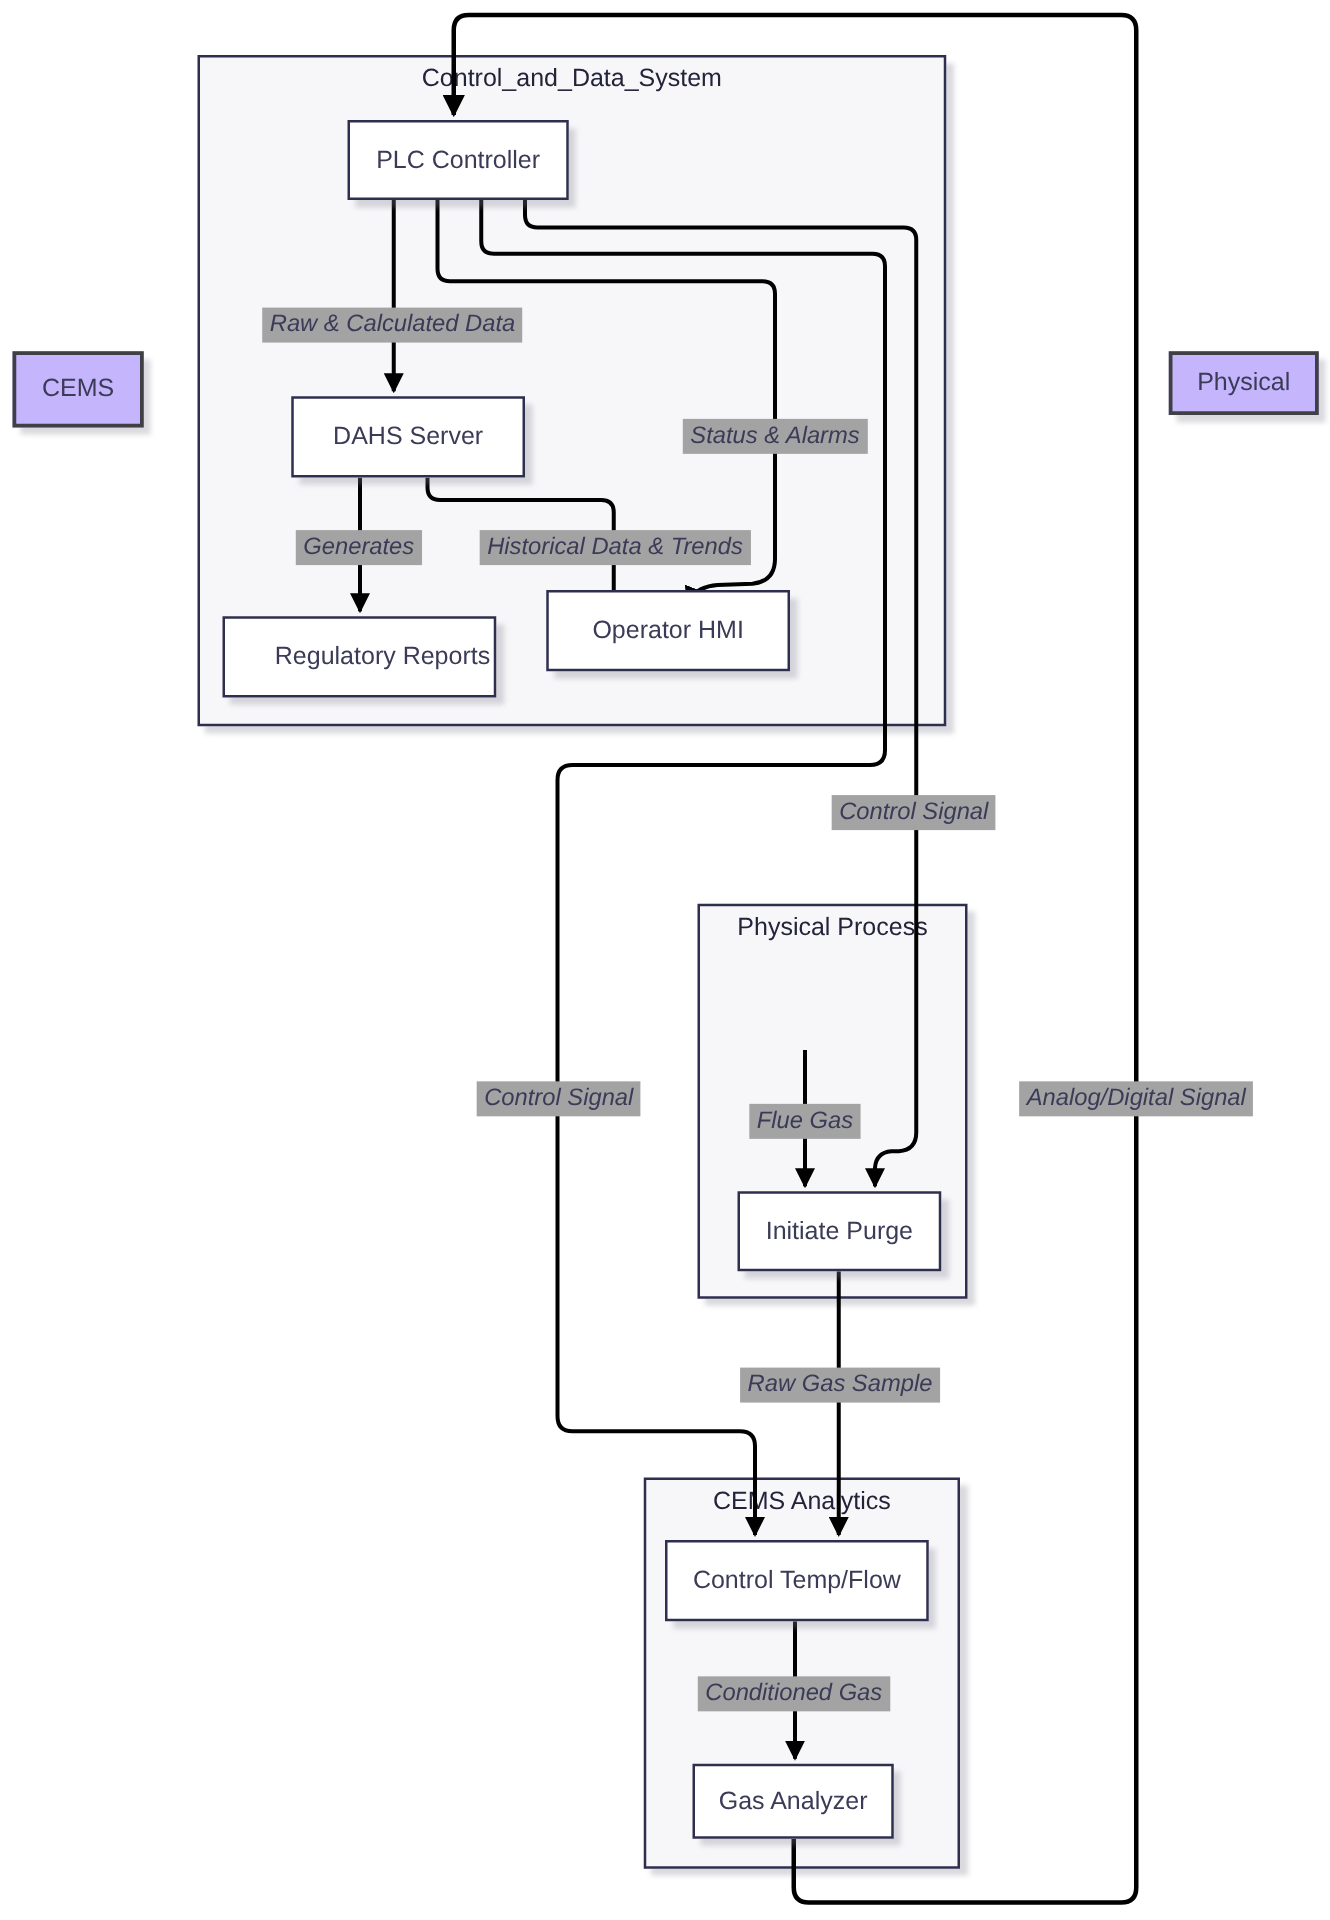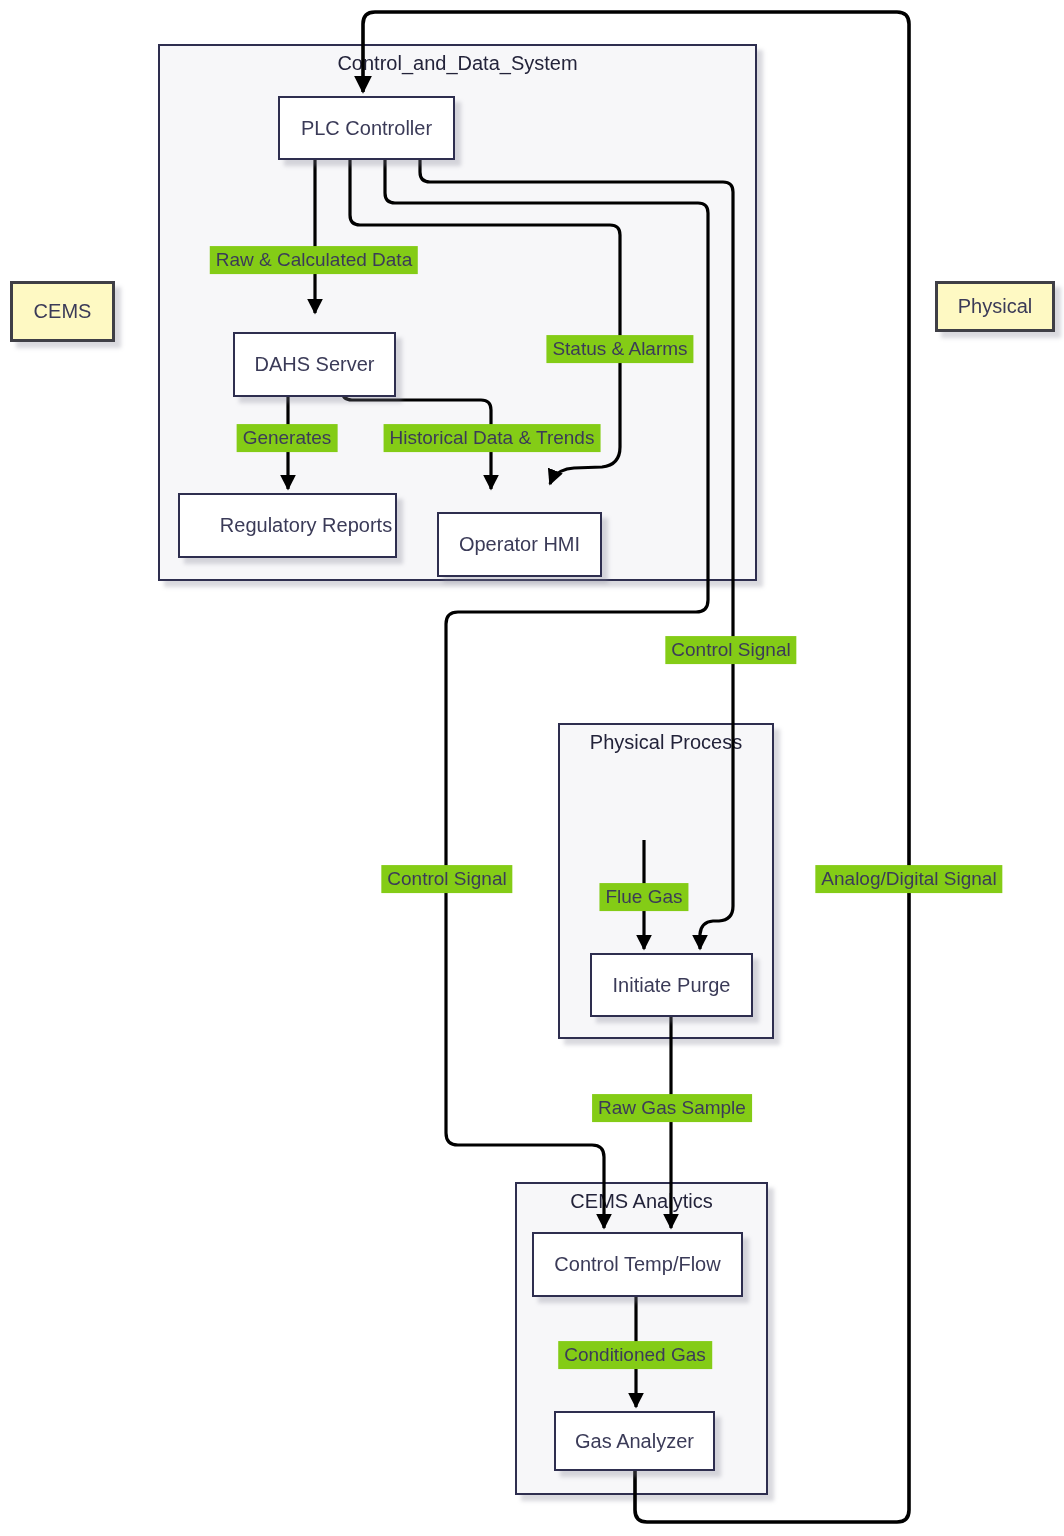--- a/index.html
+++ b/index.html
@@ -35,38 +35,39 @@
     border:2.5px solid #2e2e4f;
     box-shadow:6px 6px 4px rgba(130,130,145,0.30);
     display:flex;align-items:center;justify-content:center;
     font-size:20px;color:#3b3b58;
     text-align:center;
     z-index:3;
     box-sizing:border-box;
   }
   .lane{
     position:absolute;
-    background:#fef9c3;
+    background:#c4b5fd;
     border:3px solid #3f3f46;
     box-shadow:6px 6px 4px rgba(130,130,145,0.30);
     display:flex;align-items:center;justify-content:center;
     font-size:20px;color:#3b3b58;
     z-index:3;
     box-sizing:border-box;
   }
   .edge-label{
     position:absolute;
     transform:translate(-50%,-50%);
-    background:#84cc16;
+    background:#a3a3a3;
     color:#3b3b58;
     font-size:19px;
     line-height:1.15;
     padding:3px 6px;
     white-space:nowrap;
     z-index:4;
+    font-style:italic;
   }
 </style>
 </head>
 <body>
 
 <div class="canvas">
 
   <div class="container-box" style="left:158px;top:44px;width:595px;height:533px;">
     <div class="container-title">Control_and_Data_System</div>
   </div>
@@ -106,29 +107,29 @@
       <path d="M 636 1297 V 1407" marker-end="url(#arrow)"></path>
 
       <path stroke-width="3.6" d="M 635 1471 V 1510 Q 635 1522 647 1522 H 897 Q 909 1522 909 1510 V 24 Q 909 12 897 12 H 375 Q 363 12 363 24 V 92" marker-end="url(#arrow)"></path>
     </g>
   </svg>
 
   <div class="node" style="left:278px;top:96px;width:177px;height:64px;">
     <span>PLC Controller</span>
   </div>
 
-  <div class="node" style="left:233px;top:317px;width:163px;height:65px;margin-top:15px;">
+  <div class="node" style="left:233px;top:317px;width:187px;height:65px;">
     <span>DAHS Server</span>
   </div>
 
   <div class="node" style="left:178px;top:493px;width:219px;height:65px;padding-left:37px;">
     <span>Regulatory Reports</span>
   </div>
 
-  <div class="node" style="left:437px;top:512px;width:165px;height:65px;">
+  <div class="node" style="left:437px;top:472px;width:195px;height:65px;">
     <span>Operator HMI</span>
   </div>
 
 
   <div class="node" style="left:590px;top:953px;width:163px;height:64px;">
     <span>Initiate Purge</span>
   </div>
 
   <div class="node" style="left:532px;top:1232px;width:211px;height:65px;">
     <span>Control Temp/Flow</span>

